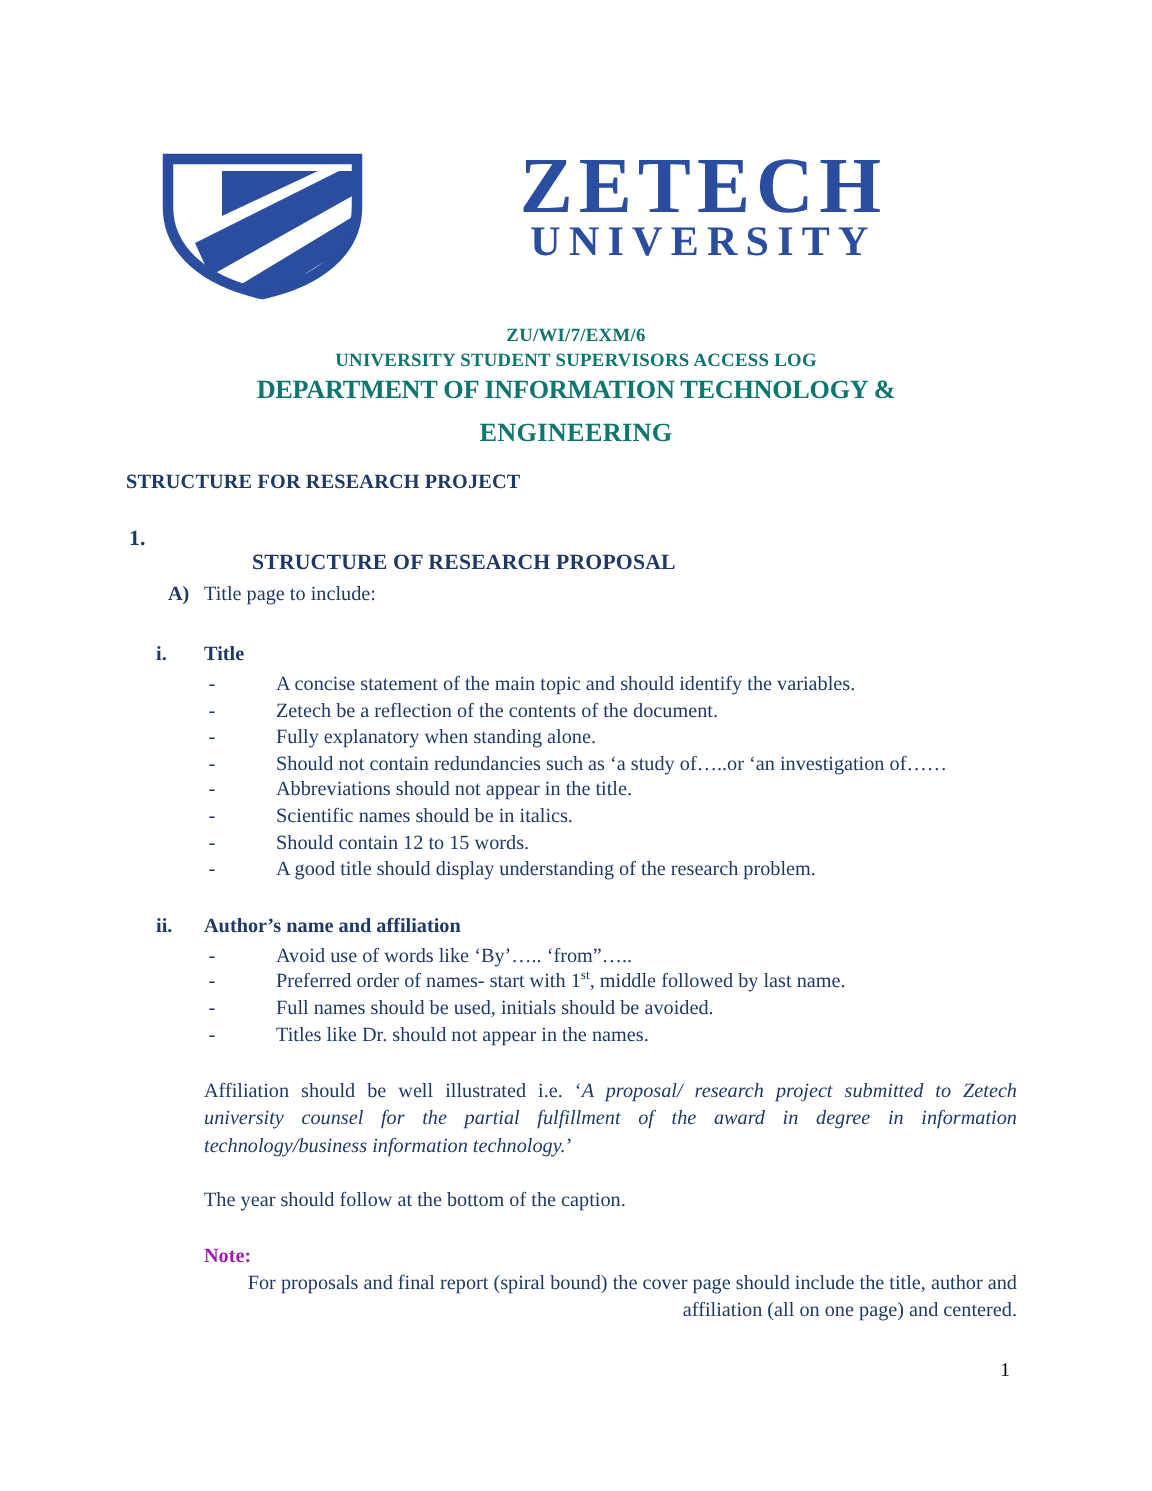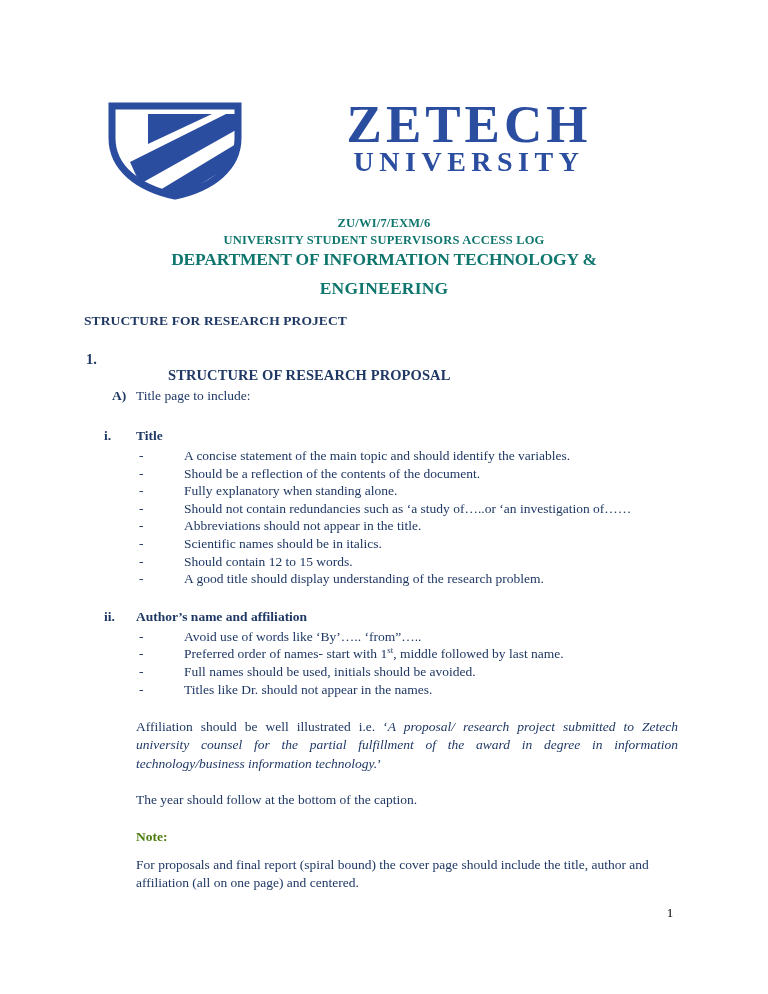--- a/index.html
+++ b/index.html
@@ -171,23 +171,23 @@
     line-height: 18.2px;
     color: #1f3864;
     text-align: justify;
   }
   .para.noindent-gap { margin-top: 18px; }
   .para em { font-style: italic; }
   .note-label {
     margin: 20px 0 0 136px;
     font-size: 13.5px;
     font-weight: bold;
-    color: #4d7c0f;
-  }
-  .para.tight { margin-top: 11px; text-align: left; }
+    color: #a21caf;
+  }
+  .para.tight { margin-top: 1px; text-align: right; }
 
   .page-number {
     position: absolute;
     left: 0;
     top: 905px;
     width: 768px;
     text-align: center;
     font-size: 13px;
     color: #000000;
     font-family: "Liberation Serif", "DejaVu Serif", serif;
@@ -240,21 +240,21 @@
       <span class="txt">Title page to include:</span>
     </div>
 
     <div class="roman-block">
       <div class="roman-head">
         <span class="rnum">i.</span>
         <span class="rlab">Title</span>
       </div>
       <ul class="dash-list">
         <li><span class="dash">-</span><span>A concise statement of the main topic and should identify the variables.</span></li>
-        <li><span class="dash">-</span><span>Should be a reflection of the contents of the document.</span></li>
+        <li><span class="dash">-</span><span>Zetech be a reflection of the contents of the document.</span></li>
         <li><span class="dash">-</span><span>Fully explanatory when standing alone.</span></li>
         <li><span class="dash">-</span><span>Should not contain redundancies such as ‘a study of…..or ‘an investigation of……</span></li>
         <li><span class="dash">-</span><span>Abbreviations should not appear in the title.</span></li>
         <li><span class="dash">-</span><span>Scientific names should be in italics.</span></li>
         <li><span class="dash">-</span><span>Should contain 12 to 15 words.</span></li>
         <li><span class="dash">-</span><span>A good title should display understanding of the research problem.</span></li>
       </ul>
     </div>
 
     <div class="roman-block">

